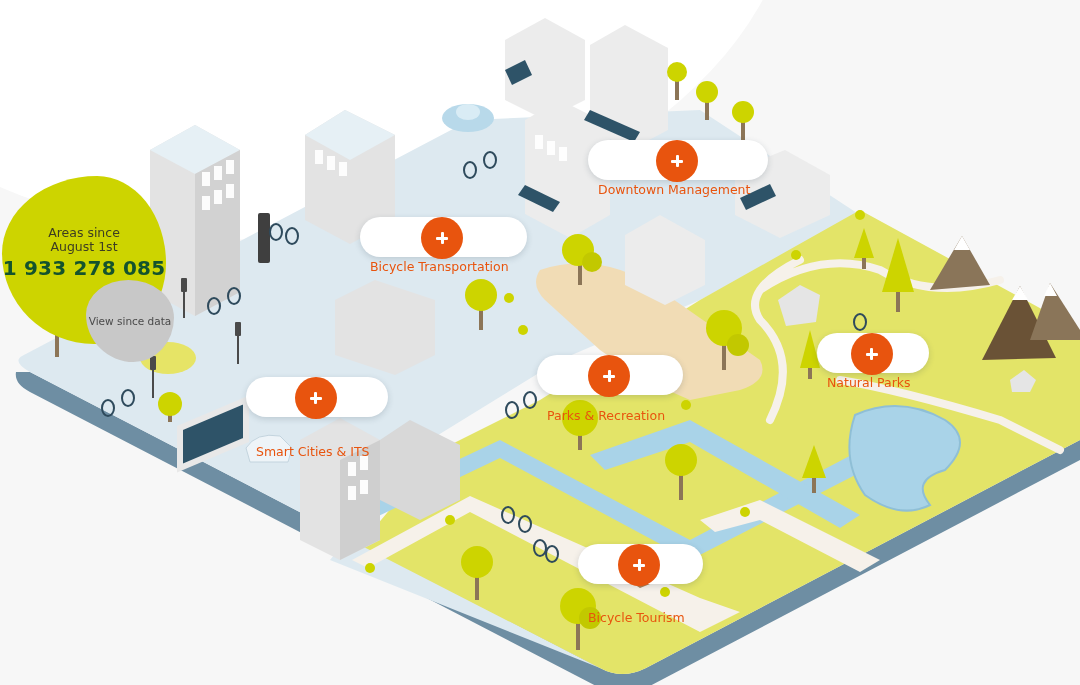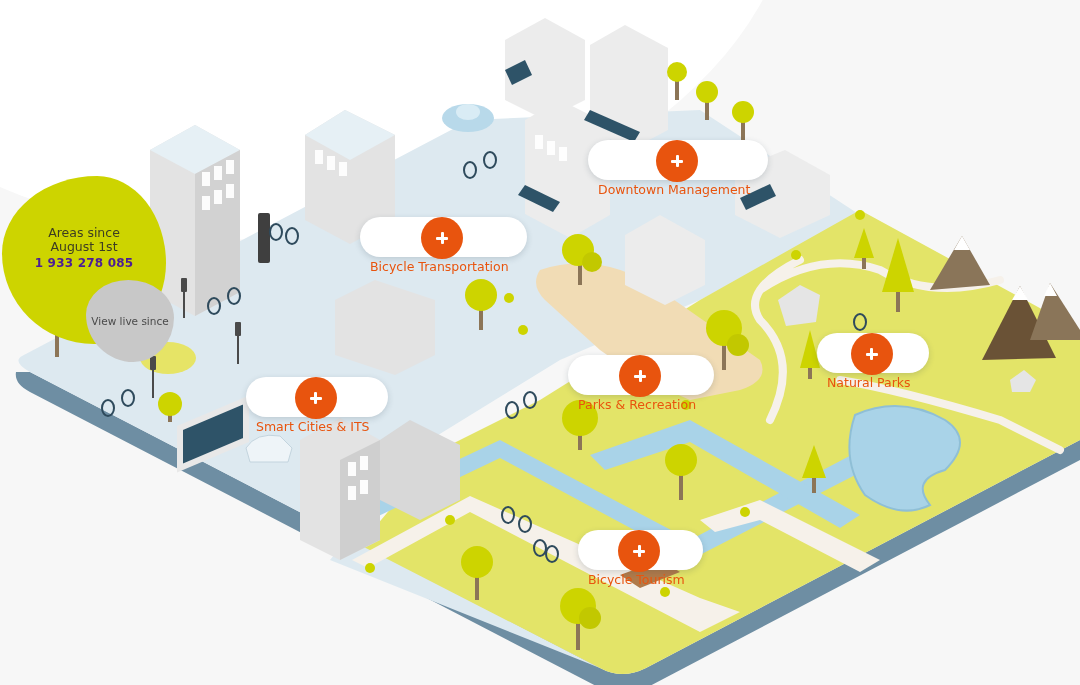--- a/index.html
+++ b/index.html
@@ -14,21 +14,21 @@
   }
   .scene { position:absolute; left:0; top:0; width:1080px; height:685px; }
 
   .counter-blob {
     position:absolute; left:2px; top:176px; width:164px; height:168px;
     background:#cdd400;
     border-radius:58% 42% 44% 56% / 46% 52% 48% 54%;
     color:#3a3a1a; text-align:center;
   }
   .counter-caption { position:absolute; left:0; right:0; top:50px; font-size:12.5px; line-height:14px; color:#3d3d22; }
-  .counter-value { position:absolute; left:0; right:0; top:80px; font-size:12px; font-weight:bold; color:#4c1d95; letter-spacing:0.2px;text-align:center; }
+  .counter-value { position:absolute; left:0; right:0; top:80px; font-size:20px; font-weight:bold; color:#14532d; letter-spacing:0.2px;text-align:center; }
   .live-blob {
     position:absolute; left:86px; top:280px; width:88px; height:82px;
     background:#c8c8c8;
     border-radius:48% 52% 46% 54% / 42% 46% 54% 58%;
     display:flex; align-items:center; justify-content:center;
     font-size:10.5px; color:#4a4a4a; cursor:pointer;
   }
 
   .hotspot {
     position:absolute; height:40px; background:#ffffff; border-radius:20px;
@@ -246,39 +246,39 @@
 </svg>
 
 <div class="counter-blob">
   <div class="counter-caption">
     <div>Areas since</div>
     <div>August 1st</div>
   </div>
   <div class="counter-value">1 933 278 085</div>
 </div>
 <div class="live-blob">
-  <span>View live since</span>
+  <span>View since data</span>
 </div>
 
 <div class="hotspot" style="left:588px; top:140px;">
   <span class="plus"></span>
   <span class="label">Downtown Management</span>
 </div>
 <div class="hotspot" style="left:360px; top:217px;">
   <span class="plus"></span>
   <span class="label">Bicycle Transportation</span>
 </div>
-<div class="hotspot" style="left:246px; top:377px;">
+<div class="hotspot" style="left:246px; top:377px;gap:25px;">
   <span class="plus"></span>
   <span class="label">Smart Cities &amp; ITS</span>
 </div>
-<div class="hotspot" style="left:568px; top:355px;">
+<div class="hotspot" style="left:537px; top:355px;gap:11px;">
   <span class="plus"></span>
   <span class="label">Parks &amp; Recreation</span>
 </div>
 <div class="hotspot" style="left:817px; top:333px;">
   <span class="plus"></span>
   <span class="label">Natural Parks</span>
 </div>
-<div class="hotspot" style="left:578px; top:530px;">
+<div class="hotspot" style="left:578px; top:544px;gap:24px;">
   <span class="plus"></span>
   <span class="label">Bicycle Tourism</span>
 </div>
 
 </body></html>

